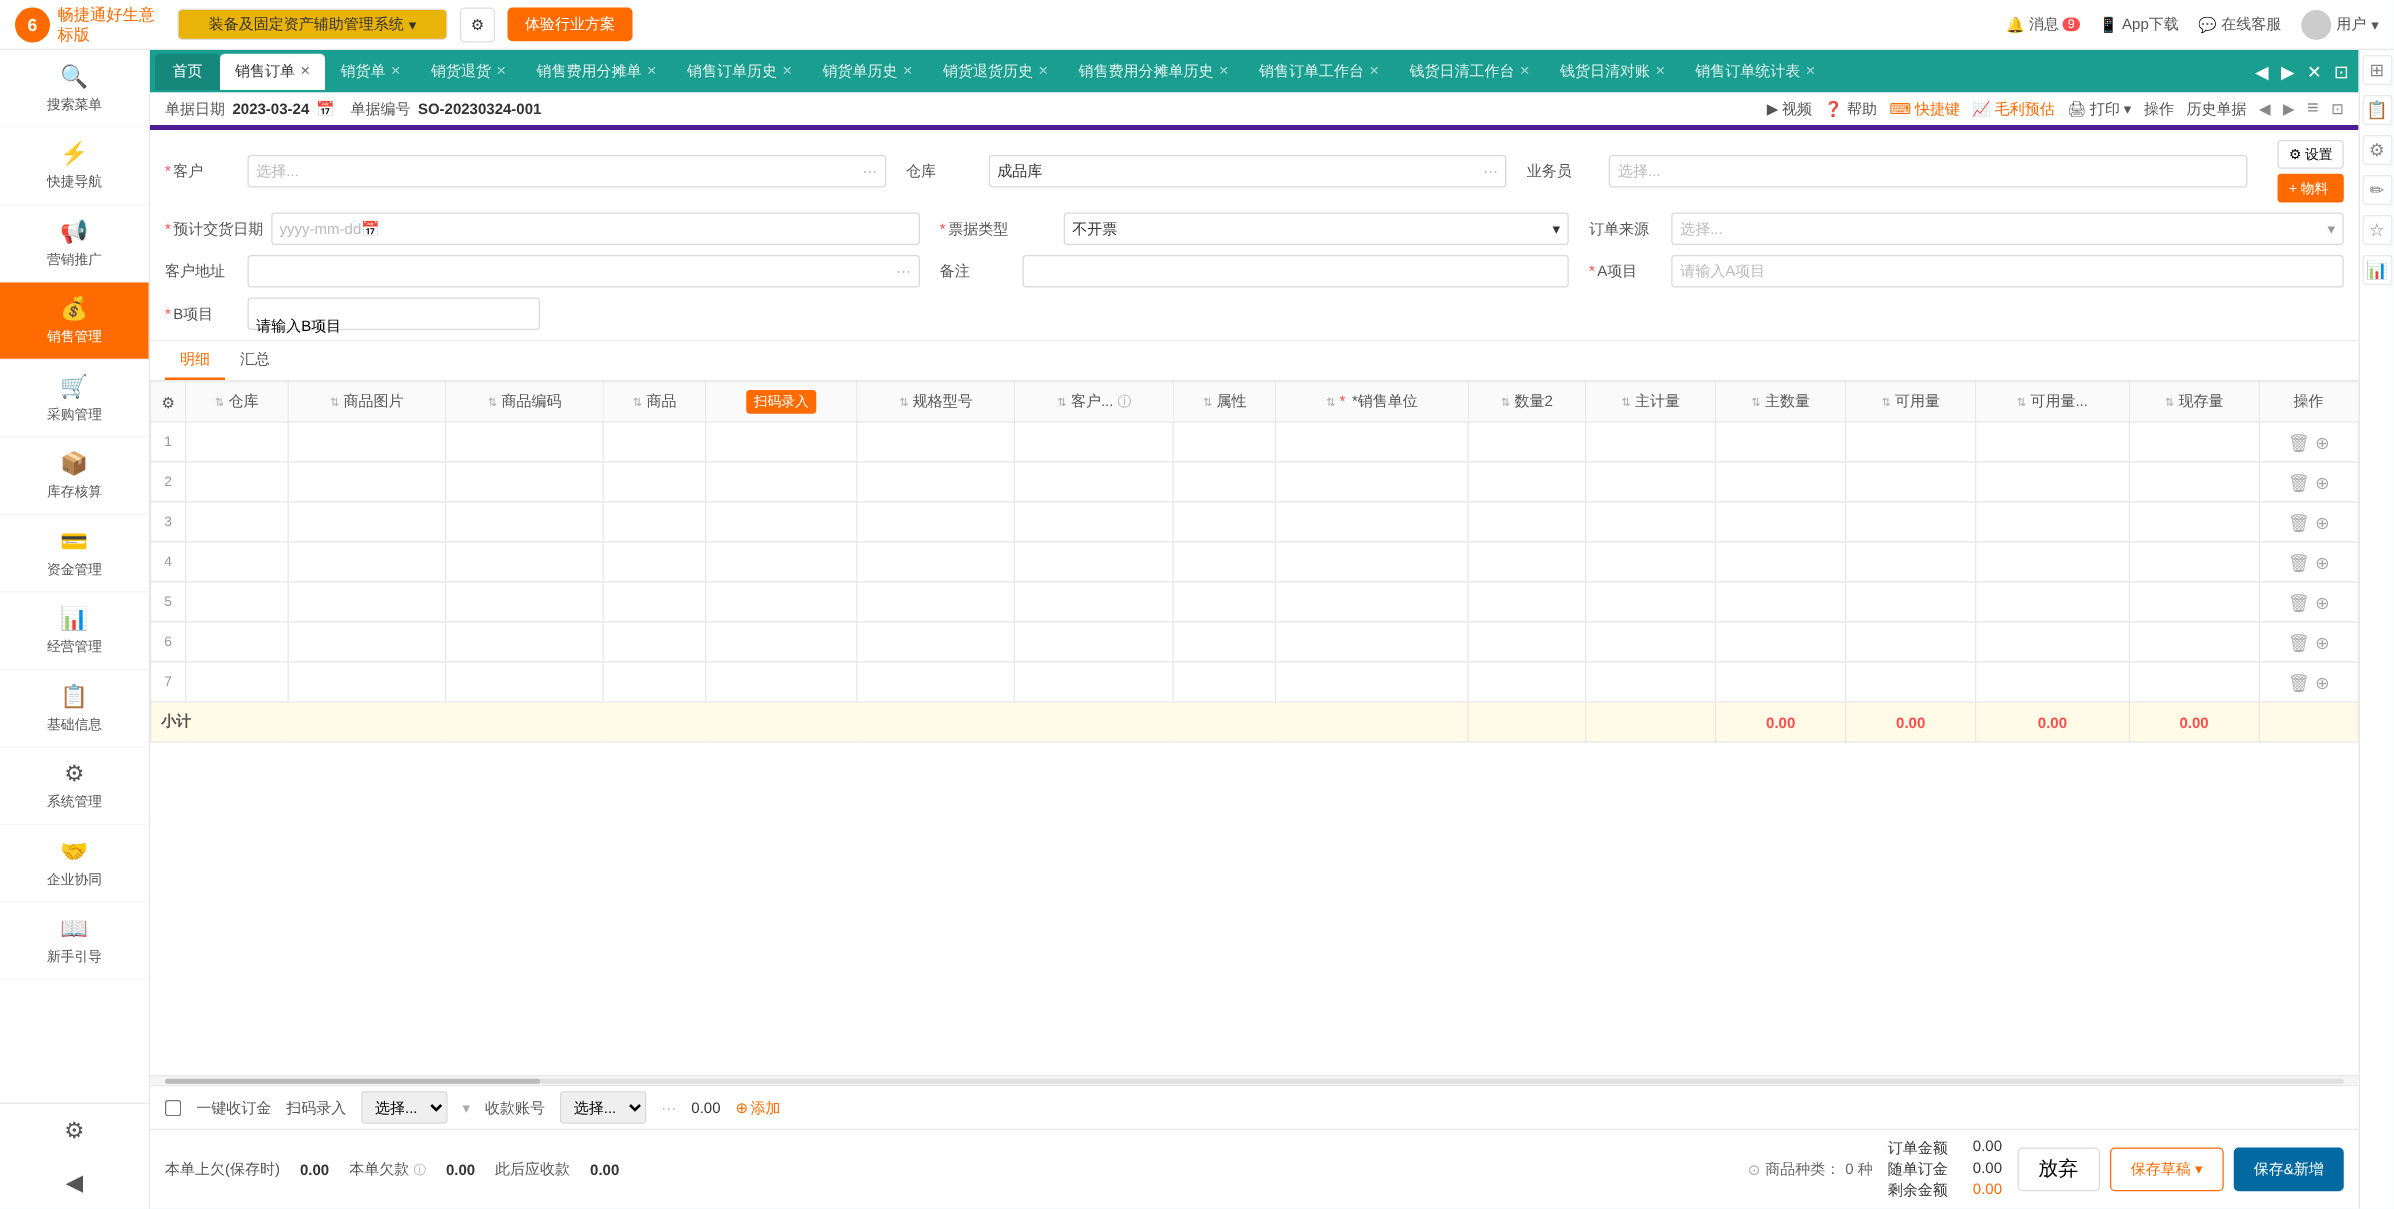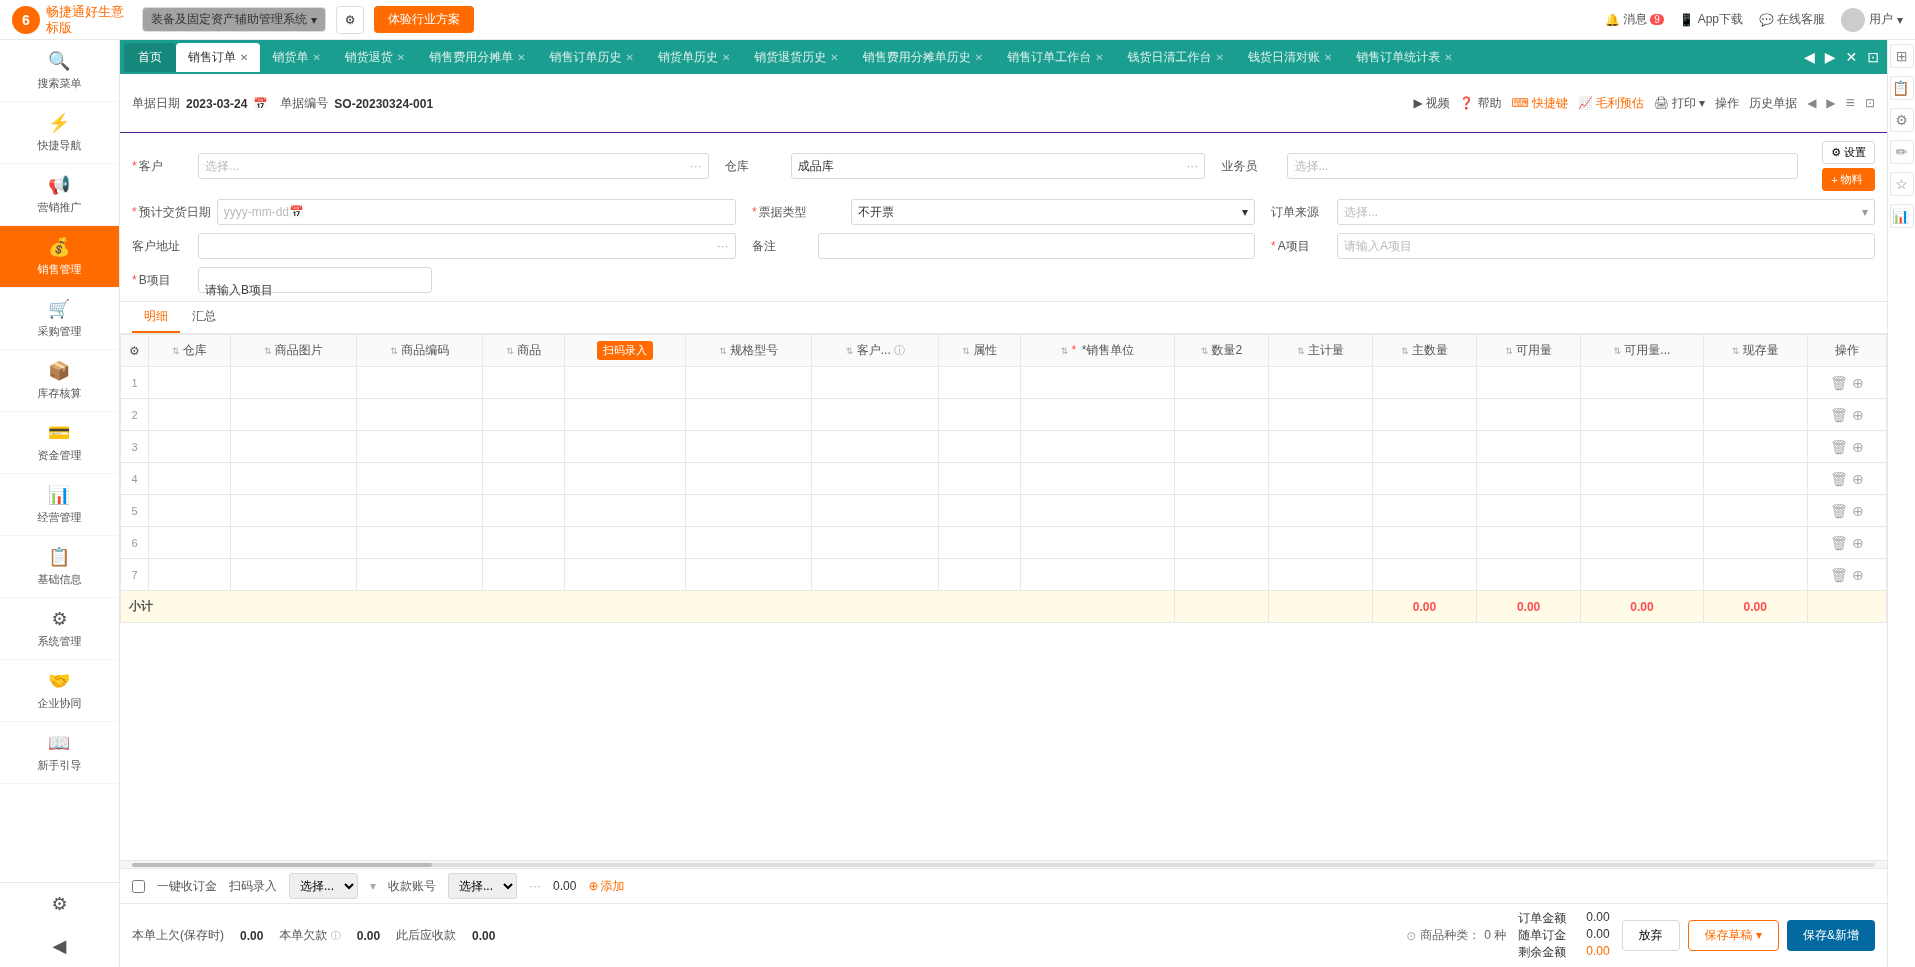--- a/index.html
+++ b/index.html
@@ -4,21 +4,21 @@
   <style>
     * { box-sizing: border-box; margin: 0; padding: 0; }
     body { font-family: 'Microsoft YaHei', Arial, sans-serif; font-size: 12px; background: #f0f2f5; color: #333; overflow: hidden; }
     
     
     .top-bar { height: 40px; background: #fff; display: flex; align-items: center; padding: 0 12px; border-bottom: 1px solid #e8e8e8; justify-content: space-between; }
     .top-bar-left { display: flex; align-items: center; gap: 10px; }
     .logo-area { display: flex; align-items: center; gap: 6px; width: 120px; }
     .logo-icon { width: 28px; height: 28px; background: #ff6b00; border-radius: 50%; display: flex; align-items: center; justify-content: center; color: white; font-size: 14px; font-weight: bold; }
     .logo-text { font-size: 13px; color: #ff6b00; line-height: 1.2; }
-    .system-selector { display: flex; align-items: center; gap: 4px; border: 1px solid #ddd; border-radius: 4px; padding: 3px 8px; cursor: pointer; background: #a3a3a3; font-size: 12px; }
+    .system-selector { display: flex; align-items: center; gap: 4px; border: 1px solid #ddd; border-radius: 4px; padding: 3px 24px; cursor: pointer; background: #eab308; font-size: 12px; }
     .settings-btn { width: 28px; height: 28px; border: 1px solid #ddd; border-radius: 4px; display: flex; align-items: center; justify-content: center; cursor: pointer; }
     .industry-btn { background: #ff6b00; color: white; border: none; border-radius: 4px; padding: 5px 14px; cursor: pointer; font-size: 12px; }
     .top-bar-right { display: flex; align-items: center; gap: 16px; font-size: 12px; color: #555; }
     .notification { display: flex; align-items: center; gap: 3px; cursor: pointer; }
     .badge { background: #ff4d4f; color: white; border-radius: 8px; padding: 0 4px; font-size: 10px; }
     .user-area { display: flex; align-items: center; gap: 4px; cursor: pointer; }
     .avatar { width: 24px; height: 24px; background: #ccc; border-radius: 50%; }
 
     
     .main-layout { display: flex; height: calc(100vh - 40px); }
@@ -38,21 +38,21 @@
     .tab-bar { background: #1a9e8f; display: flex; align-items: center; padding: 0 4px; height: 34px; overflow: hidden; }
     .tab { display: flex; align-items: center; gap: 4px; padding: 6px 12px; cursor: pointer; font-size: 12px; color: rgba(255,255,255,0.85); white-space: nowrap; border-radius: 4px 4px 0 0; }
     .tab.active { background: #fff; color: #333; }
     .tab-close { font-size: 10px; opacity: 0.7; }
     .tab-home { background: #15877b; color: white; padding: 6px 14px; }
     .tab-nav { display: flex; align-items: center; gap: 2px; margin-left: auto; }
     .tab-nav-btn { color: white; cursor: pointer; padding: 2px 4px; font-size: 14px; }
 
     
     .form-area { background: #fff; border-bottom: 1px solid #e8e8e8; }
-    .form-toolbar { display: flex; align-items: flex-end; justify-content: space-between; padding: 20px 12px; border-bottom: 1px solid #4c1d95; }
+    .form-toolbar { display: flex; align-items: center; justify-content: space-between; padding: 4px 12px; border-bottom: 4px solid #4c1d95; }
     .form-toolbar-left { display: flex; align-items: center; gap: 12px; font-size: 12px; }
     .form-toolbar-right { display: flex; align-items: center; gap: 10px; font-size: 12px; color: #666; }
     .toolbar-action { display: flex; align-items: center; gap: 3px; cursor: pointer; color: #555; }
     .toolbar-action.highlight { color: #ff6b00; }
     .form-rows { padding: 8px 12px; display: flex; flex-direction: column; gap: 8px; }
     .form-row { display: flex; align-items: center; gap: 16px; }
     .form-field { display: flex; align-items: center; gap: 6px; flex: 1; }
     .form-label { color: #555; white-space: nowrap; font-size: 12px; min-width: 60px; }
     .required { color: #ff4d4f; margin-right: 2px; }
     .form-input { flex: 1; height: 26px; border: 1px solid #d9d9d9; border-radius: 3px; padding: 0 6px; font-size: 12px; color: #999; display: flex; align-items: center; cursor: pointer; background: #fff; }
@@ -90,21 +90,21 @@
 
     
     .bottom-bar { background: #fff; border-top: 1px solid #e8e8e8; padding: 6px 12px; display: flex; align-items: center; justify-content: space-between; }
     .bottom-left { display: flex; align-items: center; gap: 16px; font-size: 12px; color: #555; }
     .bottom-right { display: flex; align-items: center; gap: 12px; }
     .summary-box { text-align: right; font-size: 12px; }
     .summary-row { display: flex; justify-content: space-between; gap: 20px; }
     .summary-val { color: #333; }
     .summary-val.orange { color: #ff6b00; }
     .bottom-actions { display: flex; gap: 8px; }
-    .btn-discard { border: 1px solid #d9d9d9; background: #fff; border-radius: 4px; padding: 6px 16px; cursor: pointer; font-size: 12px; }
+    .btn-discard { border: 1px solid #d9d9d9; background: #fff; border-radius: 4px; padding: 6px 16px; cursor: pointer; font-size: 16px; }
     .btn-draft { border: 1px solid #ff6b00; color: #ff6b00; background: #fff; border-radius: 4px; padding: 6px 16px; cursor: pointer; font-size: 12px; }
     .btn-save { background: #0369a1; color: white; border: none; border-radius: 4px; padding: 6px 16px; cursor: pointer; font-size: 12px; }
 
     
     .checkout-bar { background: #fff; border-top: 1px solid #e8e8e8; padding: 4px 12px; display: flex; align-items: center; gap: 12px; font-size: 12px; }
     .checkout-checkbox { cursor: pointer; }
     .checkout-label { color: #555; }
     .checkout-select { border: 1px solid #d9d9d9; border-radius: 3px; padding: 2px 6px; font-size: 12px; height: 26px; }
     .add-btn { color: #ff6b00; cursor: pointer; display: flex; align-items: center; gap: 2px; }
     .amount-zero { color: #333; }
@@ -399,21 +399,21 @@
             <span class="form-label"><span class="required">*</span><span>A项目</span></span>
             <div class="form-input">
               <span style="color:#bbb;">请输入A项目</span>
             </div>
           </div>
         </div>
         <div class="form-row">
           <div class="form-field" style="flex:1.2;max-width:300px;">
             <span class="form-label"><span class="required">*</span><span>B项目</span></span>
             <div class="form-input">
-              <span style="color:#404040;margin-top:20px;">请输入B项目</span>
+              <span style="color:#000000;margin-top:20px;">请输入B项目</span>
             </div>
           </div>
         </div>
       </div>
     </div>
 
     <div class="detail-section">
       <div class="detail-tabs">
         <div class="detail-tab active">明细</div>
         <div class="detail-tab">汇总</div>

